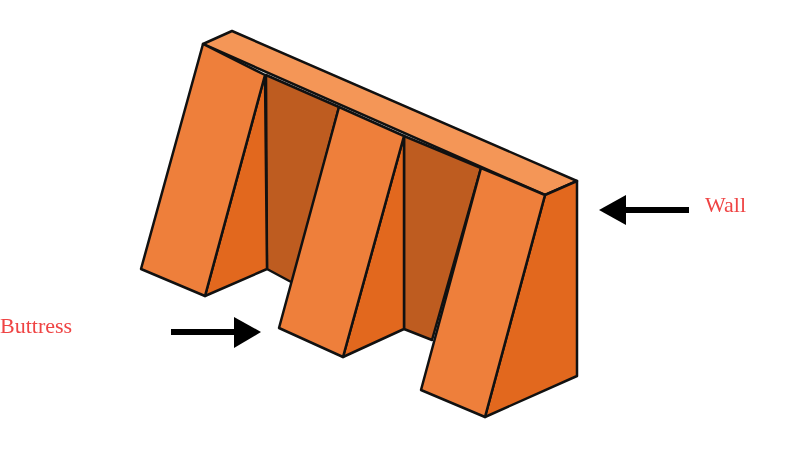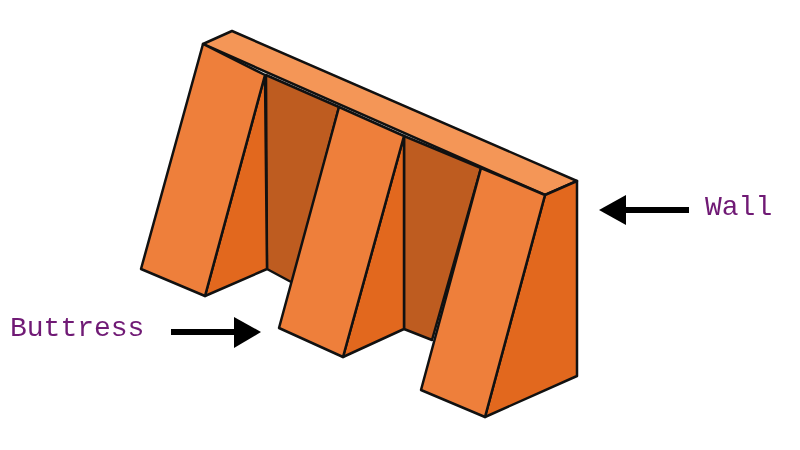--- a/index.html
+++ b/index.html
@@ -1,19 +1,19 @@
 <!DOCTYPE html>
 <html><head>
 <meta charset="utf-8">
 <style>
   html, body { margin: 0; padding: 0; background: #ffffff; }
   body { width: 800px; height: 450px; position: relative; overflow: hidden; font-family: "DejaVu Sans", sans-serif; }
   #diagram { position: absolute; left: 0; top: 0; }
-  .label { position: absolute; color: #701a75; font-family: Liberation Mono, monospace; font-size: 28px; line-height: 1; white-space: nowrap; }
-  #lbl-buttress { left: 10px; top: 315px; }
+  .label { position: absolute; color: #ef4444; font-family: Liberation Serif, serif; font-size: 22px; line-height: 1; white-space: nowrap; }
+  #lbl-buttress { left: 0; top: 315px; }
   #lbl-wall { left: 705px; top: 194px; }
 </style>
 </head>
 <body>
 
 <svg id="diagram" width="800" height="450" viewBox="0 0 800 450">
   <g stroke="#111111" stroke-width="2.5" stroke-linejoin="round">
 
     <polygon points="266,75 339,107 293,283 267,269" fill="#BE5C20"></polygon>
     <polygon points="404,136 481,168 432,340 404,329" fill="#BE5C20"></polygon>

